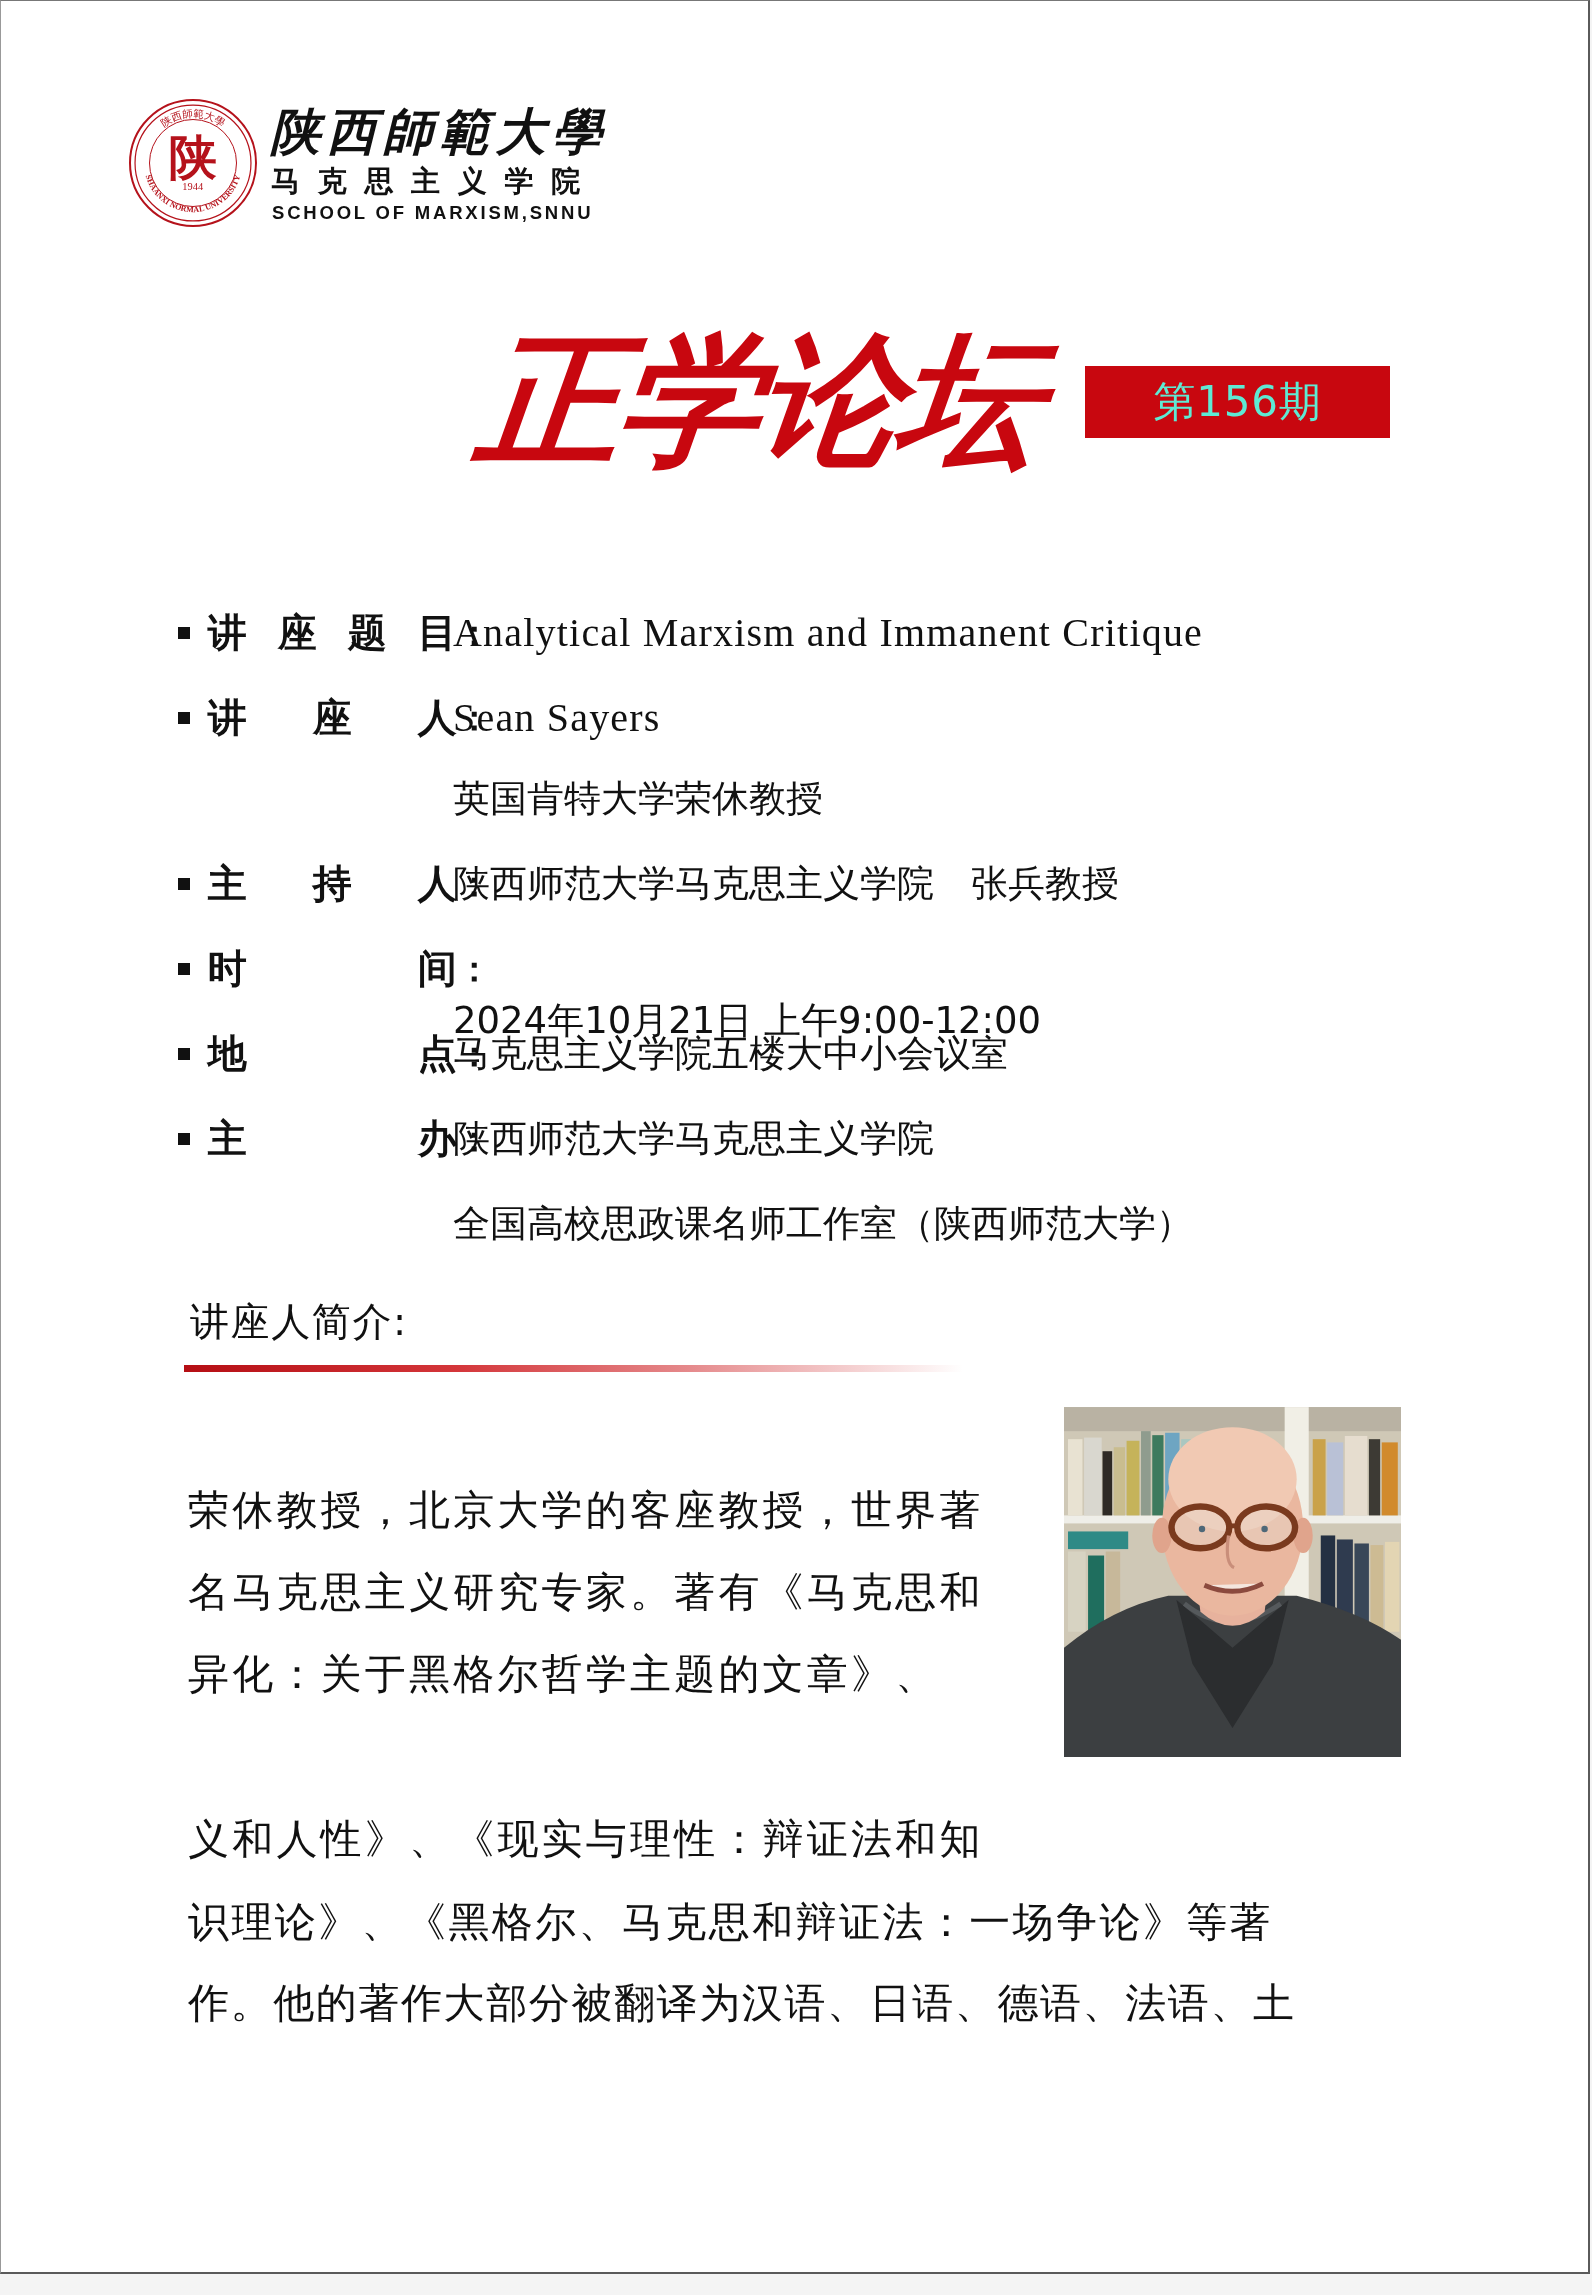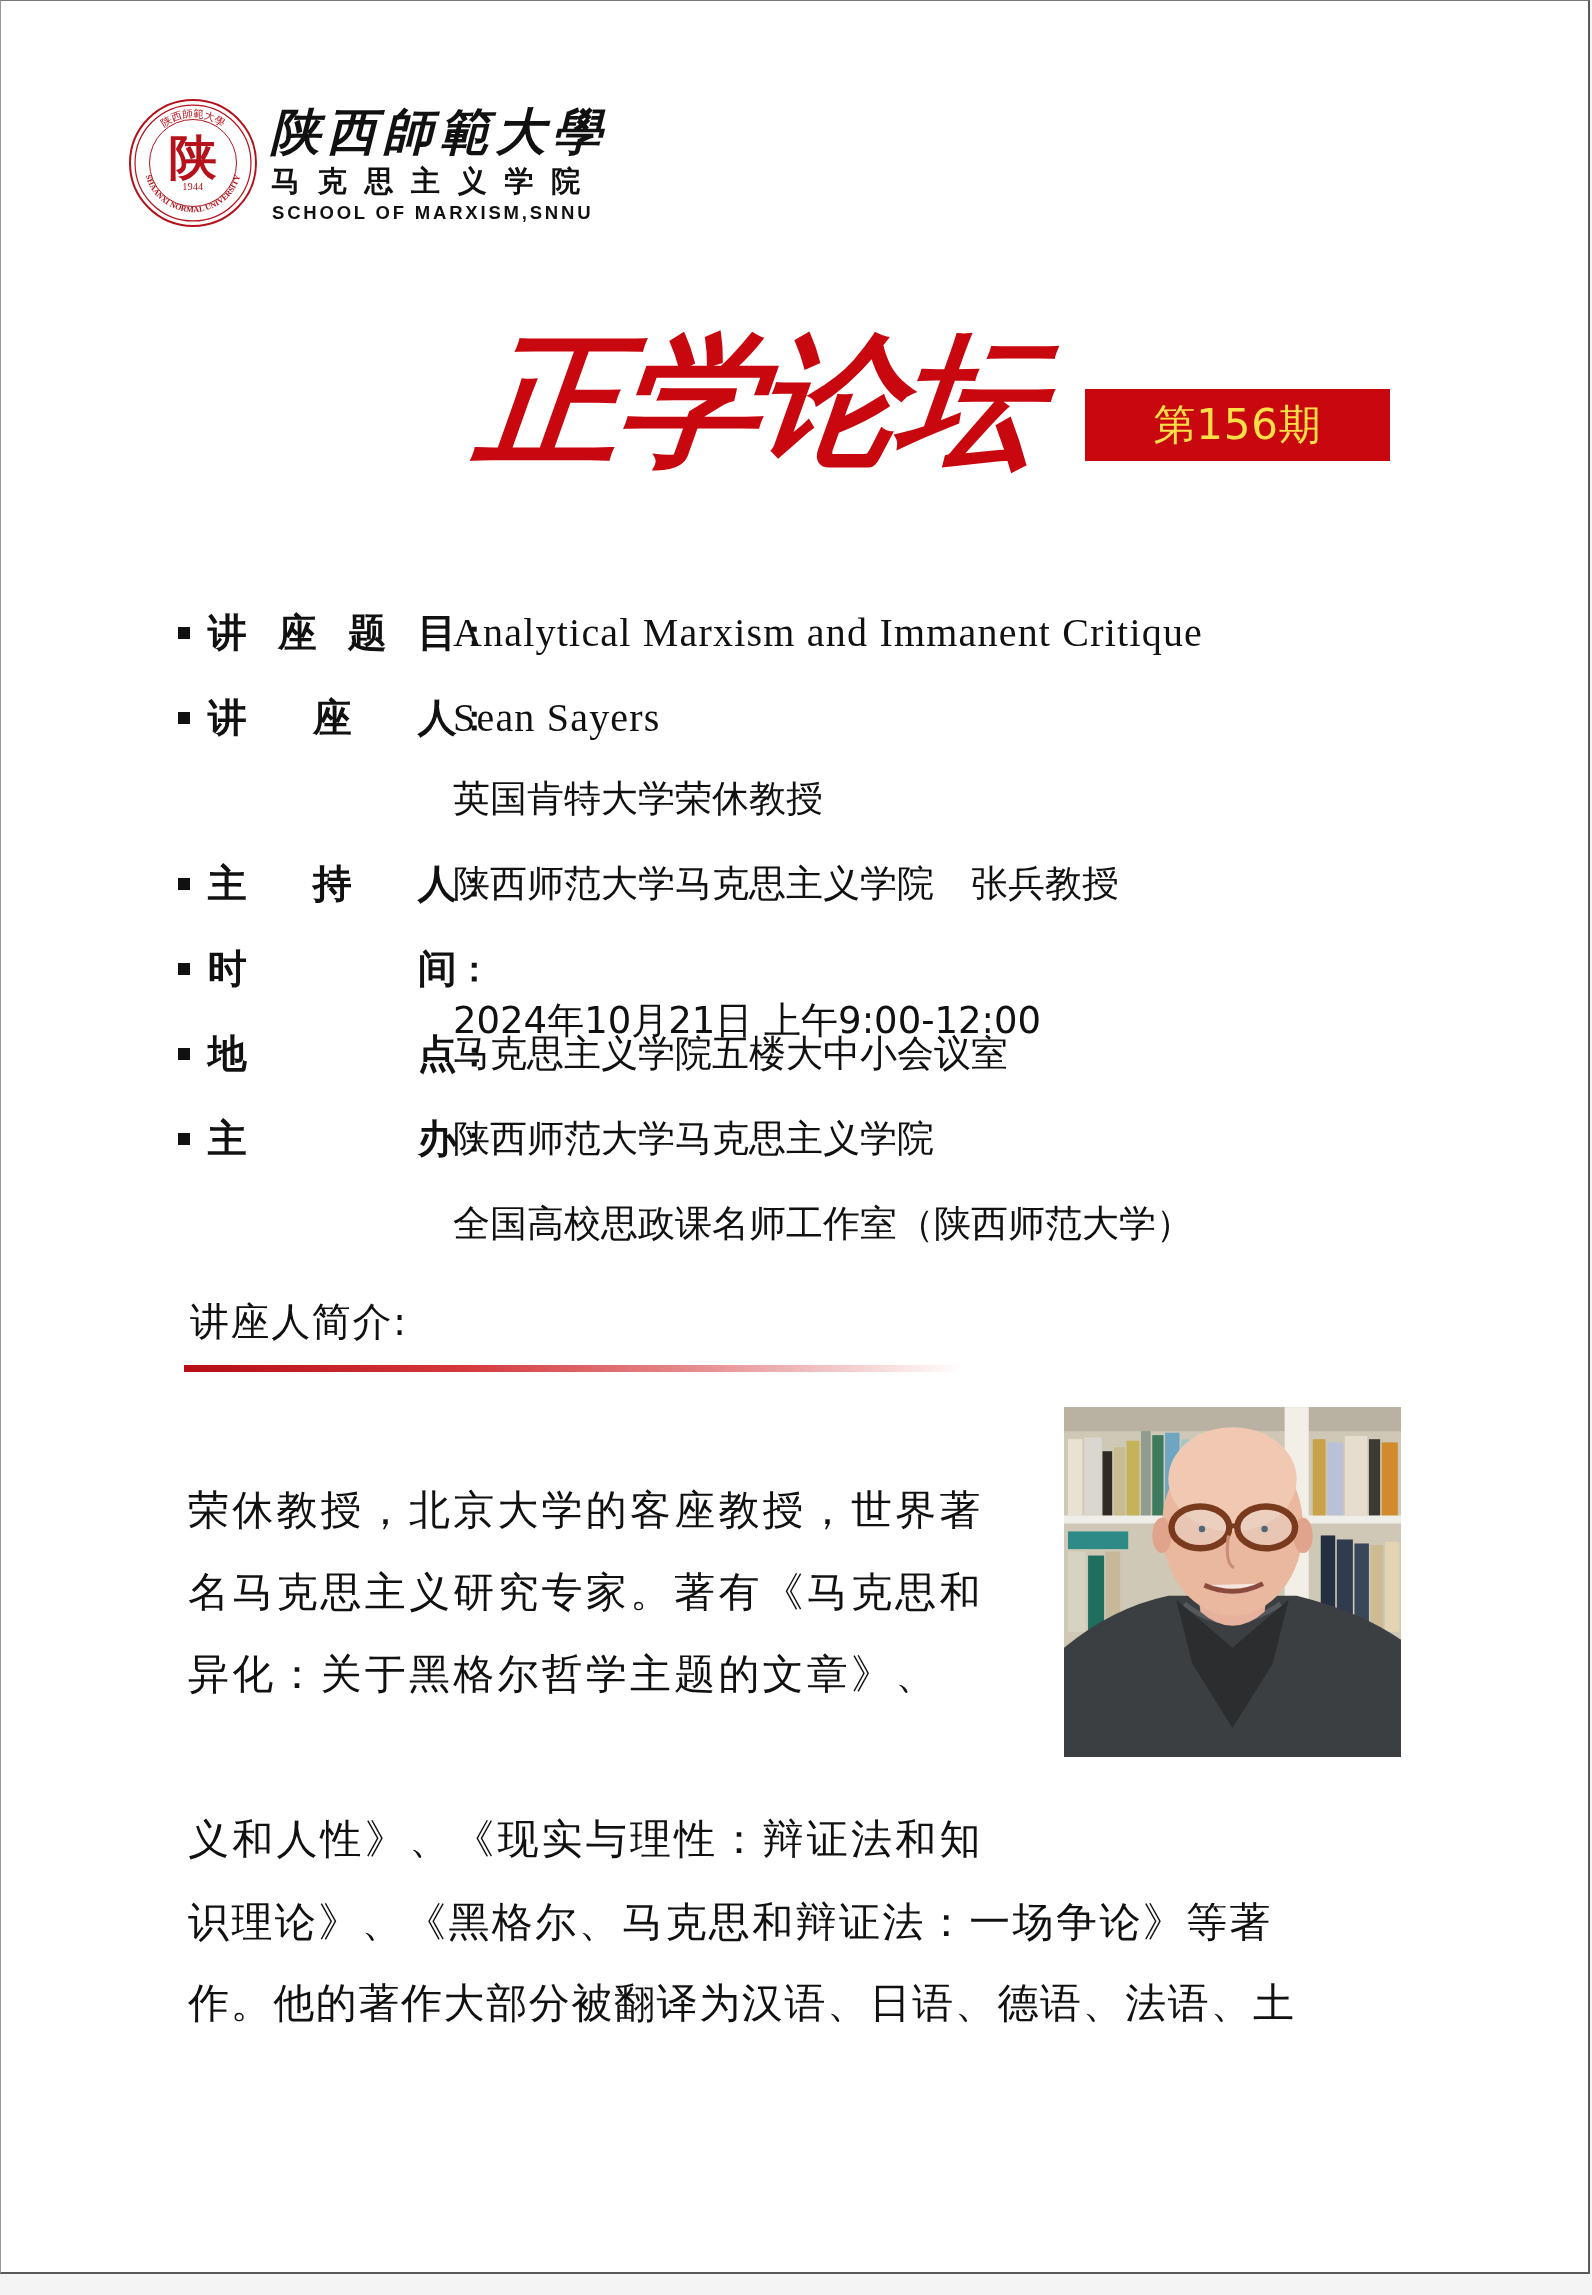--- a/index.html
+++ b/index.html
@@ -10,21 +10,21 @@
   .seal{left:128px;top:98px;width:128px;height:128px;border-radius:50%;border:2.4px solid #b5121b;box-sizing:border-box;}
   .seal-inner{position:absolute;left:17.7px;top:17.7px;width:88px;height:88px;border-radius:50%;border:1.6px solid #b5121b;box-sizing:border-box;display:flex;align-items:center;justify-content:center;flex-direction:column;}
   .seal-char{font-family:"DejaVu Serif",serif;font-size:48px;color:#b5121b;font-weight:bold;line-height:48px;}
   .seal-year{font-size:10.4px;color:#b5121b;font-family:"Liberation Serif",serif;}
   .seal-ring-text{position:absolute;left:0;top:0;width:124px;height:124px;}
   .uni-name{left:269px;top:103px;font-family:"DejaVu Serif",serif;font-size:50px;font-weight:bold;letter-spacing:6.4px;line-height:56px;font-style:italic;}
   .school-name{left:270px;top:164px;font-family:Liberation Sans, sans-serif;font-size:29px;font-weight:bold;letter-spacing:17.7px;line-height:32px;}
   .school-en{left:271px;top:201px;font-family:"Liberation Sans",sans-serif;font-size:18.5px;font-weight:bold;letter-spacing:2.8px;line-height:21px;}
   
   .forum-title{left:478px;top:315px;font-family:"DejaVu Serif",serif;font-size:143px;font-weight:bold;font-style:italic;color:#c8070f;letter-spacing:-3.2px;line-height:169px;transform:skewX(-6deg);}
-  .issue-badge{left:1084px;top:388px;width:305px;height:72px;background:#c8070f;color:#fde047;display:flex;align-items:center;justify-content:center;font-size:42px;font-family:"DejaVu Sans",sans-serif;letter-spacing:0.8px;}
+  .issue-badge{left:1084px;top:365px;width:305px;height:72px;background:#c8070f;color:#5eead4;display:flex;align-items:center;justify-content:center;font-size:42px;font-family:"DejaVu Sans",sans-serif;letter-spacing:0.8px;}
   
   .row{position:absolute;left:177px;height:64px;display:flex;align-items:center;}
   .bullet{width:12px;height:12px;background:#111;margin-right:17.7px;}
   .label{font-family:"DejaVu Sans",sans-serif;font-weight:bold;font-size:39px;width:249px;display:flex;justify-content:space-between;letter-spacing:0;}
   .label-colon{font-weight:bold;font-size:35px;width:22.5px;}
   .value{position:absolute;left:452px;white-space:nowrap;font-size:37px;line-height:64px;}
   .value.serif{font-family:"Liberation Serif",serif;font-size:40px;letter-spacing:1.2px;}
   
   .bio-title{left:189px;top:1289px;font-size:39px;line-height:64px;letter-spacing:1.6px;}
   .divider{left:183px;top:1364px;width:779px;height:7.2px;background:linear-gradient(90deg,#b50e14 0%,#d4363a 35%,#e58a8c 65%,rgba(255,255,255,0) 100%);}

